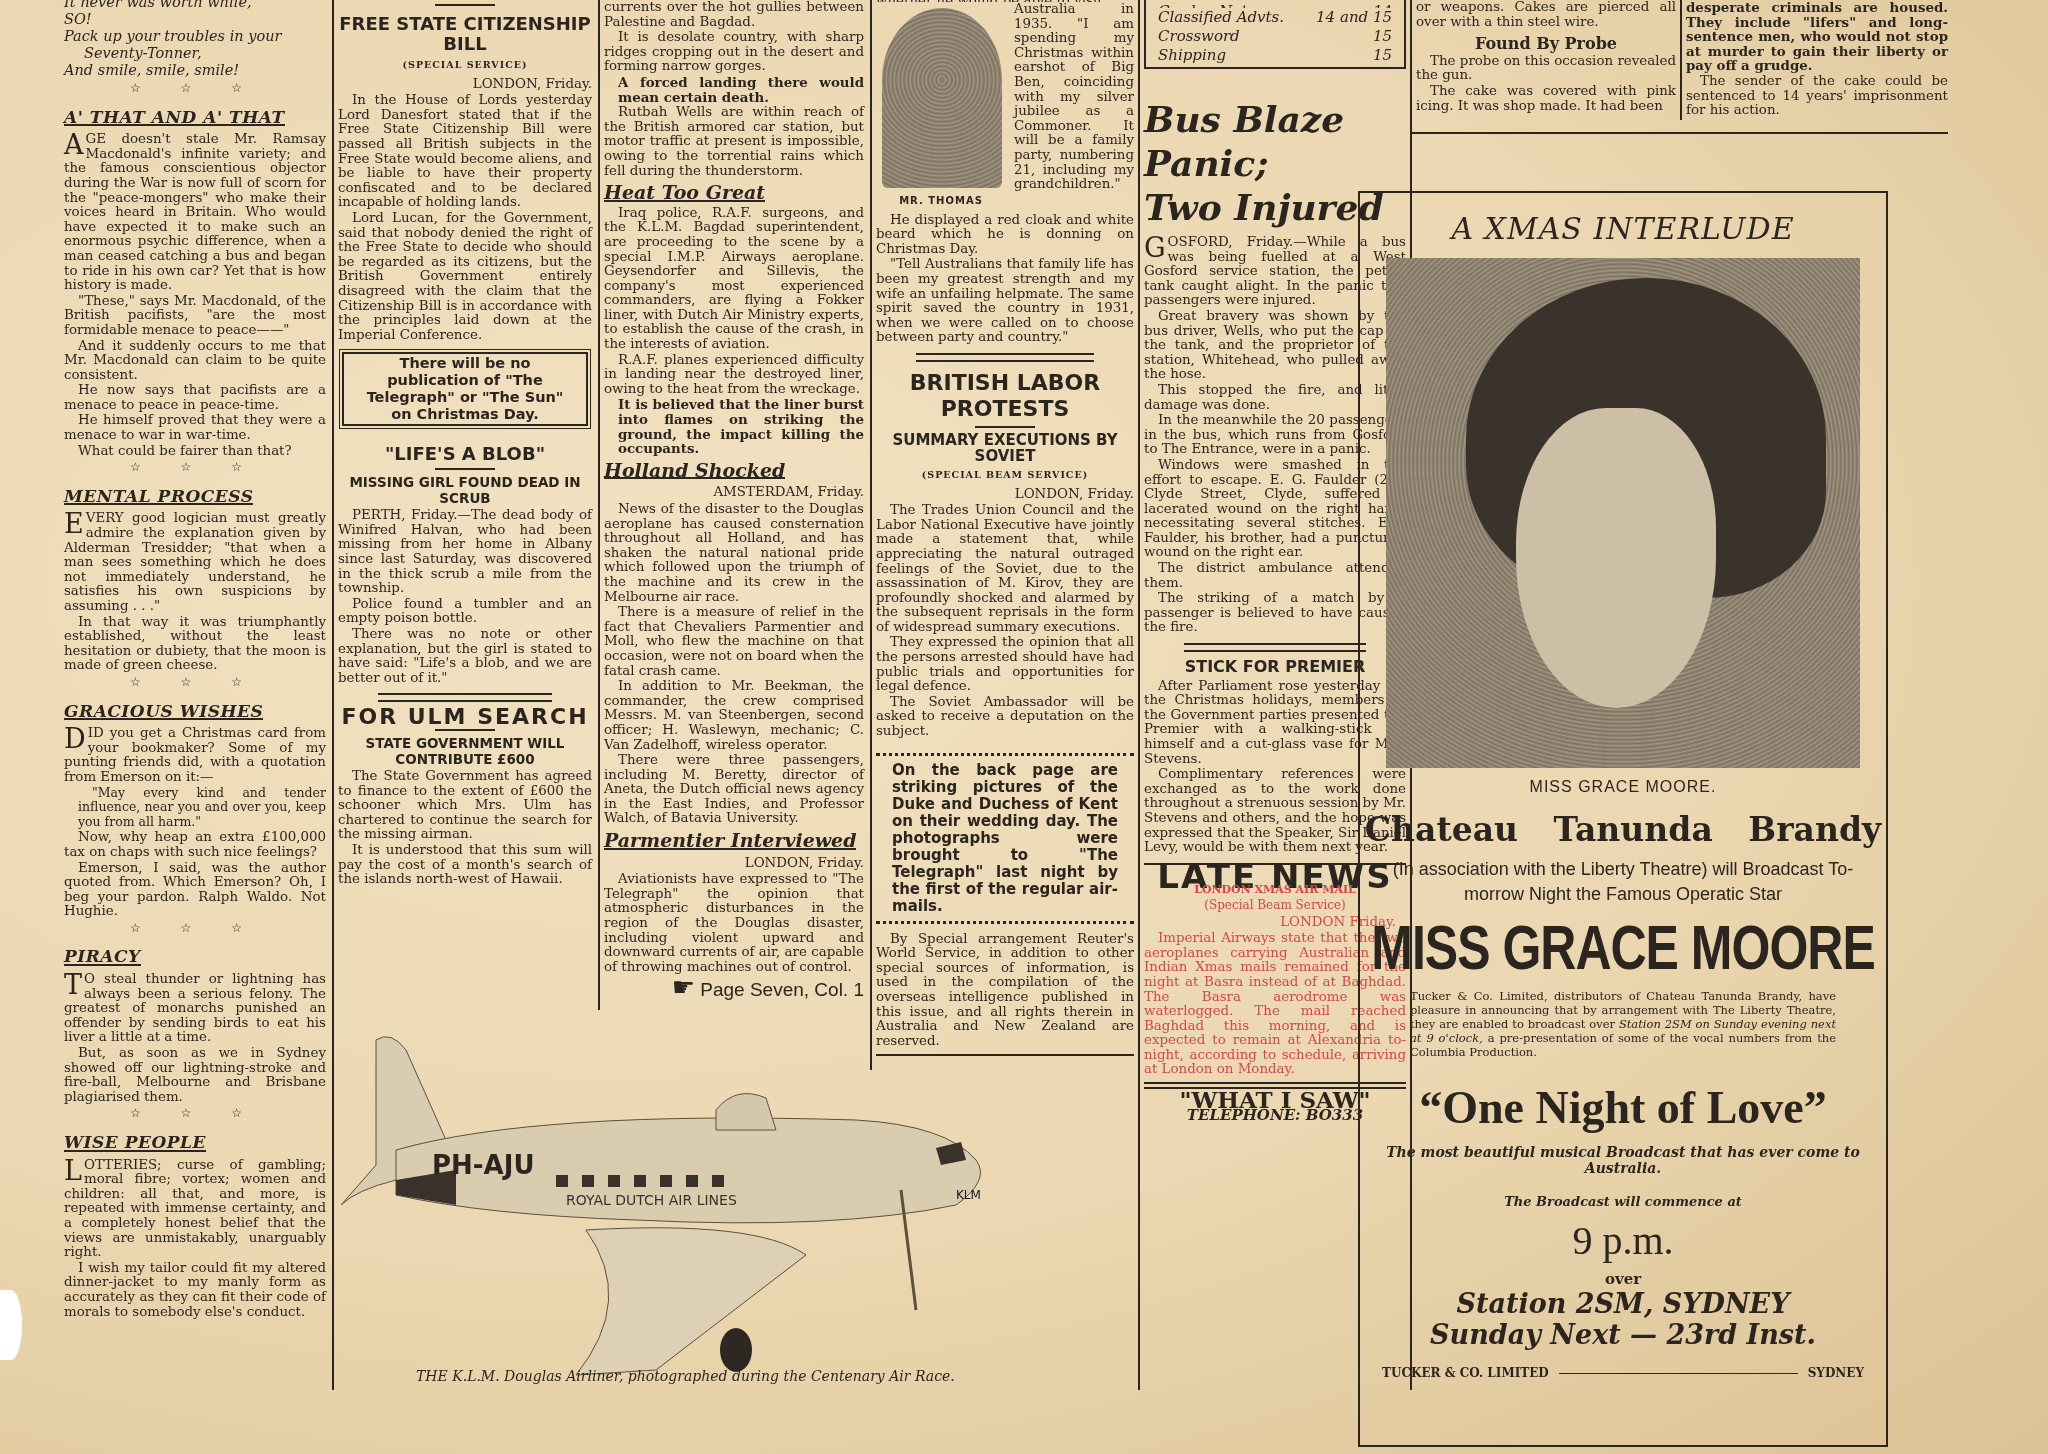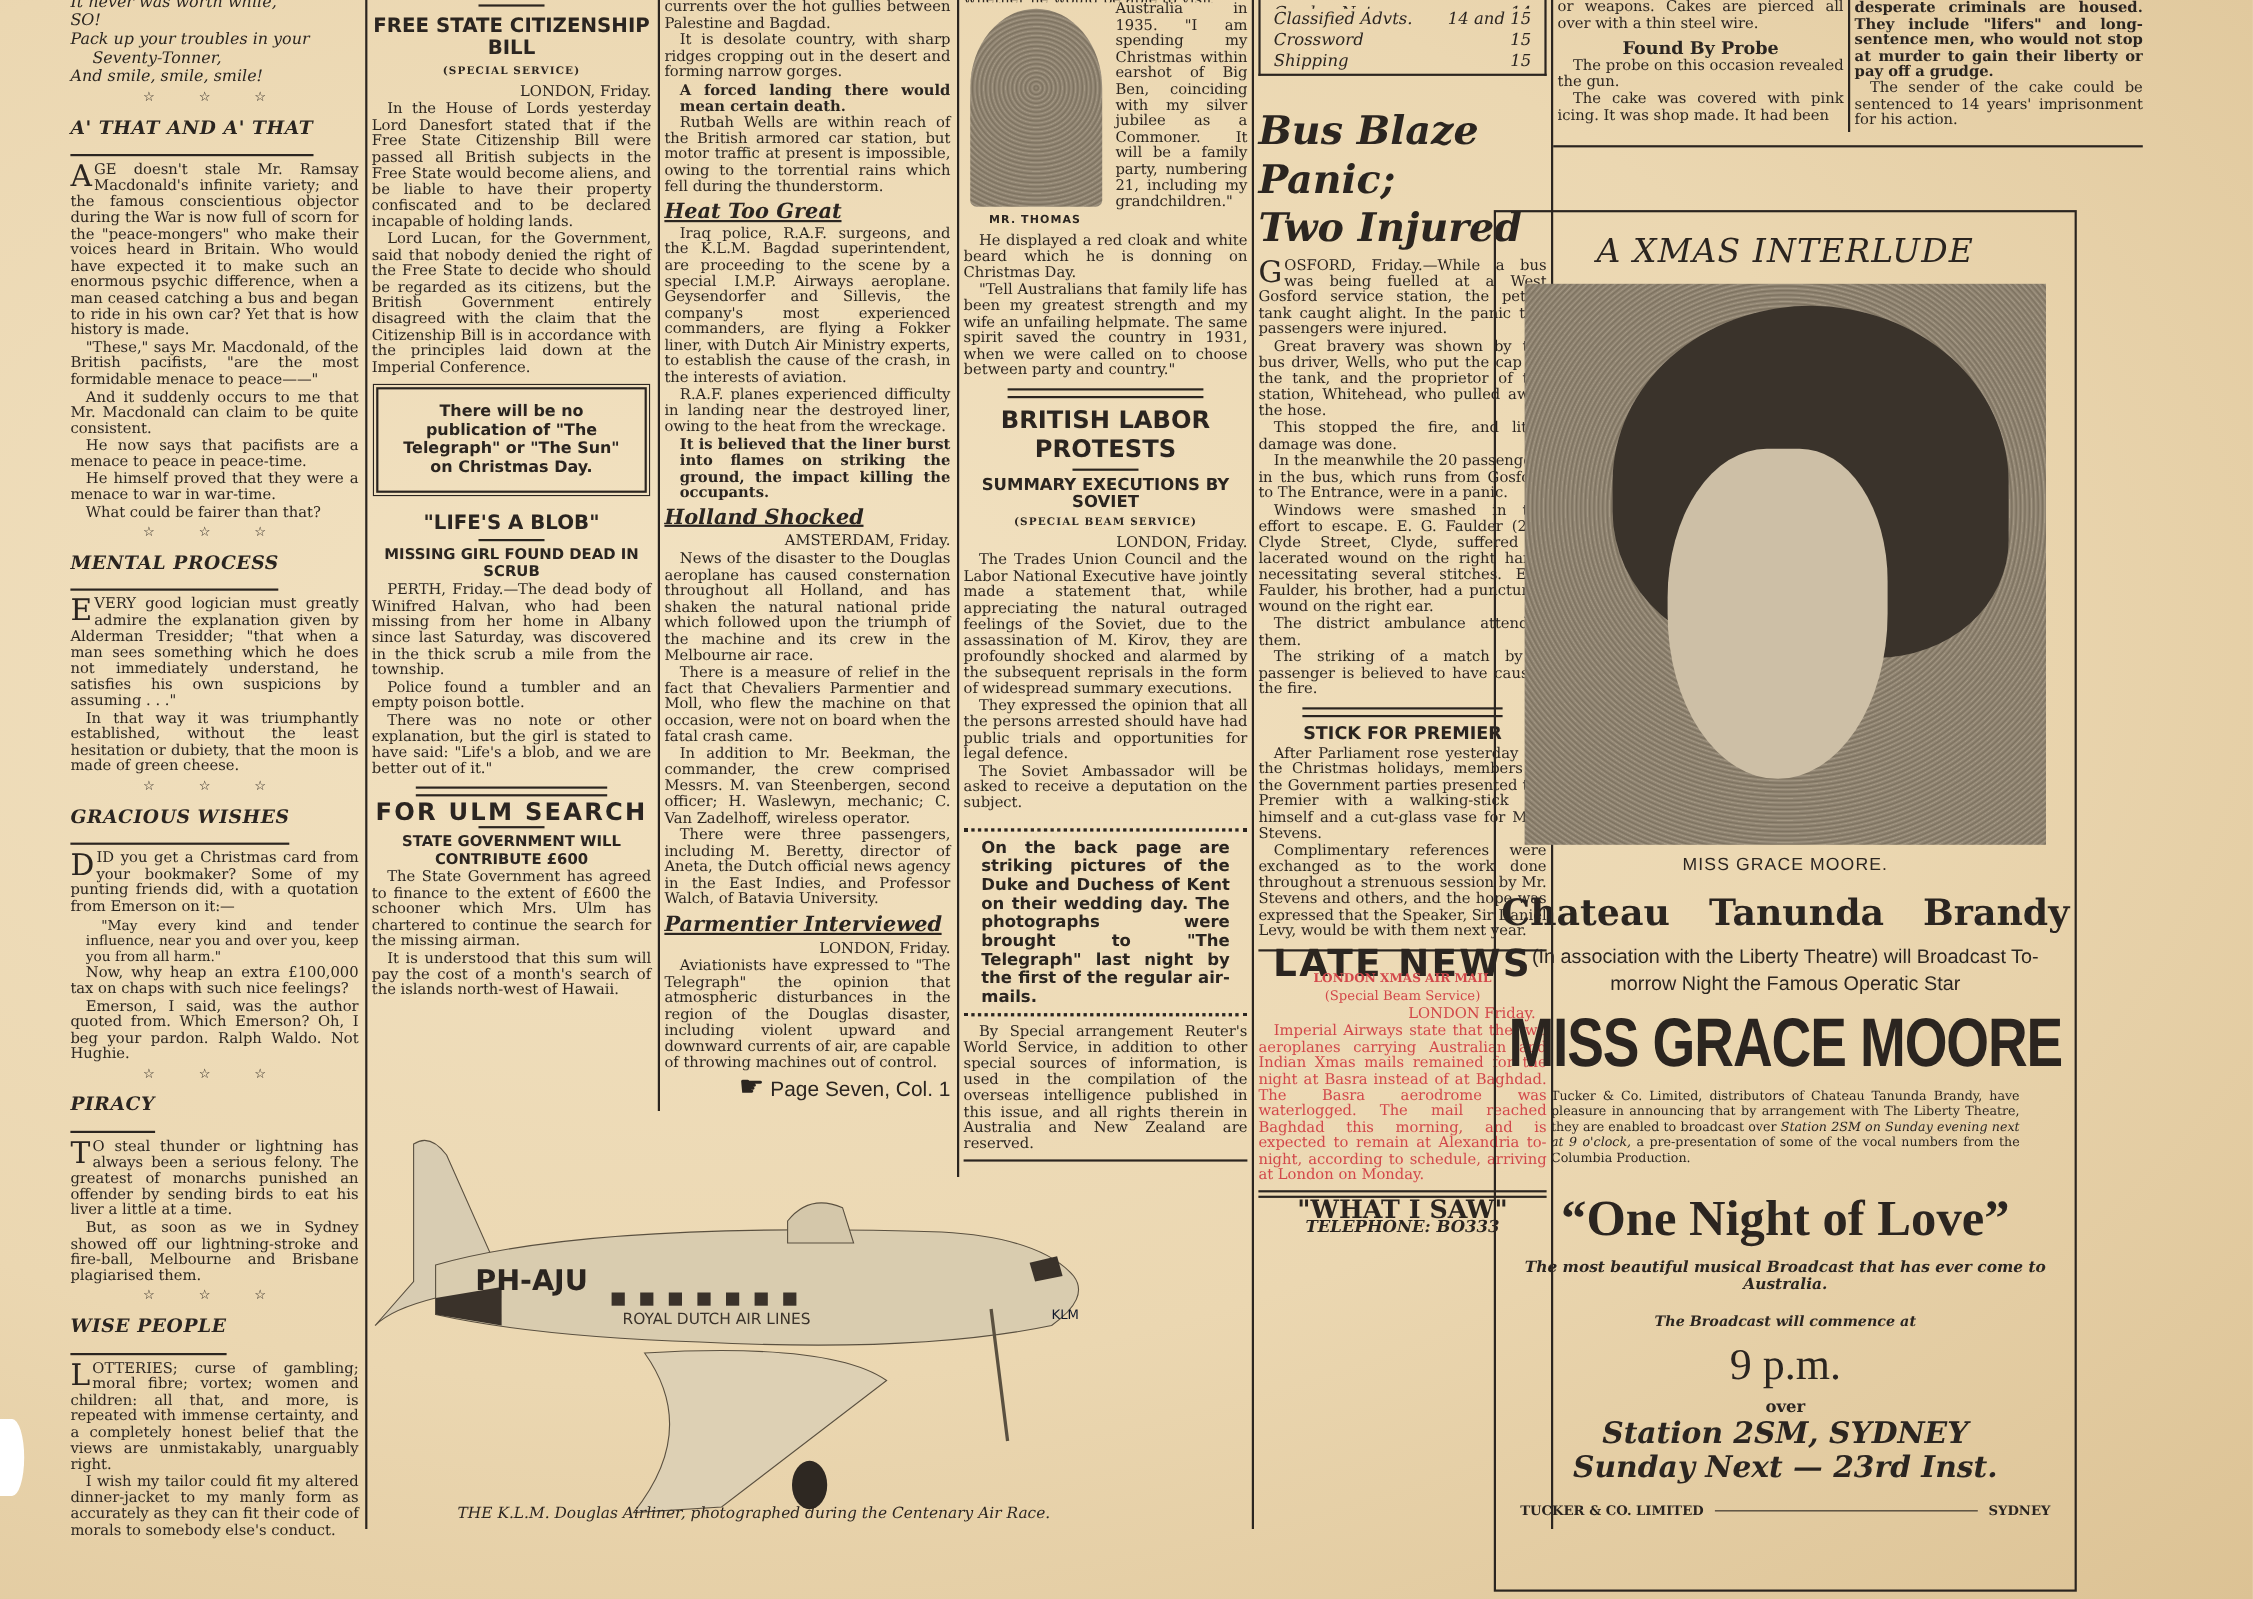--- a/index.html
+++ b/index.html
@@ -5,32 +5,32 @@
   html,body{margin:0;padding:0;}
   body{width:2048px;height:1454px;overflow:hidden;background:#e9d7b2;position:relative;
     font-family:"DejaVu Serif","Liberation Serif",serif;color:#2b2520;}
   .paper{position:absolute;left:0;top:0;width:2048px;height:1454px;
     background:radial-gradient(ellipse at 30% 40%,#f2e2c2 0%,#ebd7b1 55%,#dcc294 100%);}
   .tear{position:absolute;left:0;top:1290px;width:22px;height:70px;background:#ffffff;border-radius:0 60% 60% 0;}
   .col{position:absolute;top:0;font-size:13.4px;line-height:14.6px;text-align:justify;}
   .col p{margin:0 0 1px 0;text-indent:14px;}
   .vrule{position:absolute;top:0;width:1.5px;background:#2b2520;}
   .kicker{font-style:italic;font-weight:bold;font-size:17px;letter-spacing:.5px;
-    border-bottom:2.5px solid #2b2520;display:inline-block;margin:8px 0 6px;padding-bottom:16px;}
+    border-bottom:2.5px solid #2b2520;display:inline-block;margin:8px 0 6px;padding-bottom:0;}
   .stars{text-align:center;font-size:12px;letter-spacing:18px;margin:2px 0 6px;}
   .dropcap{float:left;font-size:27px;line-height:22px;margin:2px 2px 0 0;}
   .verse{font-style:italic;font-size:14.5px;line-height:17px;text-align:left;}
   .hd{font-family:"DejaVu Sans","Liberation Sans",sans-serif;font-weight:bold;text-align:center;}
   .h1{font-size:18px;line-height:20px;margin:8px 0 4px;}
   .h2{font-size:13.5px;line-height:16px;margin:4px 0 2px;}
   .svc{text-align:center;font-size:9.5px;font-weight:bold;letter-spacing:1px;margin:4px 0;}
   .dateline{text-align:right;margin:2px 0;}
   .shortrule{width:60px;height:2px;background:#2b2520;margin:4px auto;}
   .dblrule{height:5px;border-top:2px solid #2b2520;border-bottom:2px solid #2b2520;margin:8px 40px;}
-  .boxed{border:2px solid #2b2520;outline:1px solid #2b2520;outline-offset:2px;padding:12px 14px;margin:10px 4px;
+  .boxed{border:2px solid #2b2520;outline:1px solid #2b2520;outline-offset:2px;padding:1px 14px;margin:10px 4px;
     font-family:"DejaVu Sans","Liberation Sans",sans-serif;font-weight:bold;font-size:14.5px;line-height:17px;text-align:center;}
   .bold-indent{font-weight:bold;padding-left:14px;}
   .italic-head{font-style:italic;font-weight:bold;font-size:19px;border-bottom:2.5px solid #2b2520;display:inline-block;margin:6px 0 4px;}
   .photo{background:repeating-radial-gradient(circle at 50% 40%,#9a8e7c 0,#7c715f 2px,#a59985 4px);}
   .caption-small{font-family:"DejaVu Sans","Liberation Sans",sans-serif;font-weight:bold;font-size:10px;text-align:center;letter-spacing:1px;}
   .bigitalic{font-style:italic;font-weight:bold;font-size:36px;line-height:44px;}
   .latenews{font-family:"DejaVu Sans","Liberation Sans",sans-serif;font-weight:bold;font-size:34px;letter-spacing:2px;text-align:center;}
   .red{color:#d2474a;}
   .index-box{border:2px solid #2b2520;border-top:none;padding:2px 12px;font-style:italic;font-size:15px;line-height:19px;}
   .index-row{display:flex;justify-content:space-between;}

